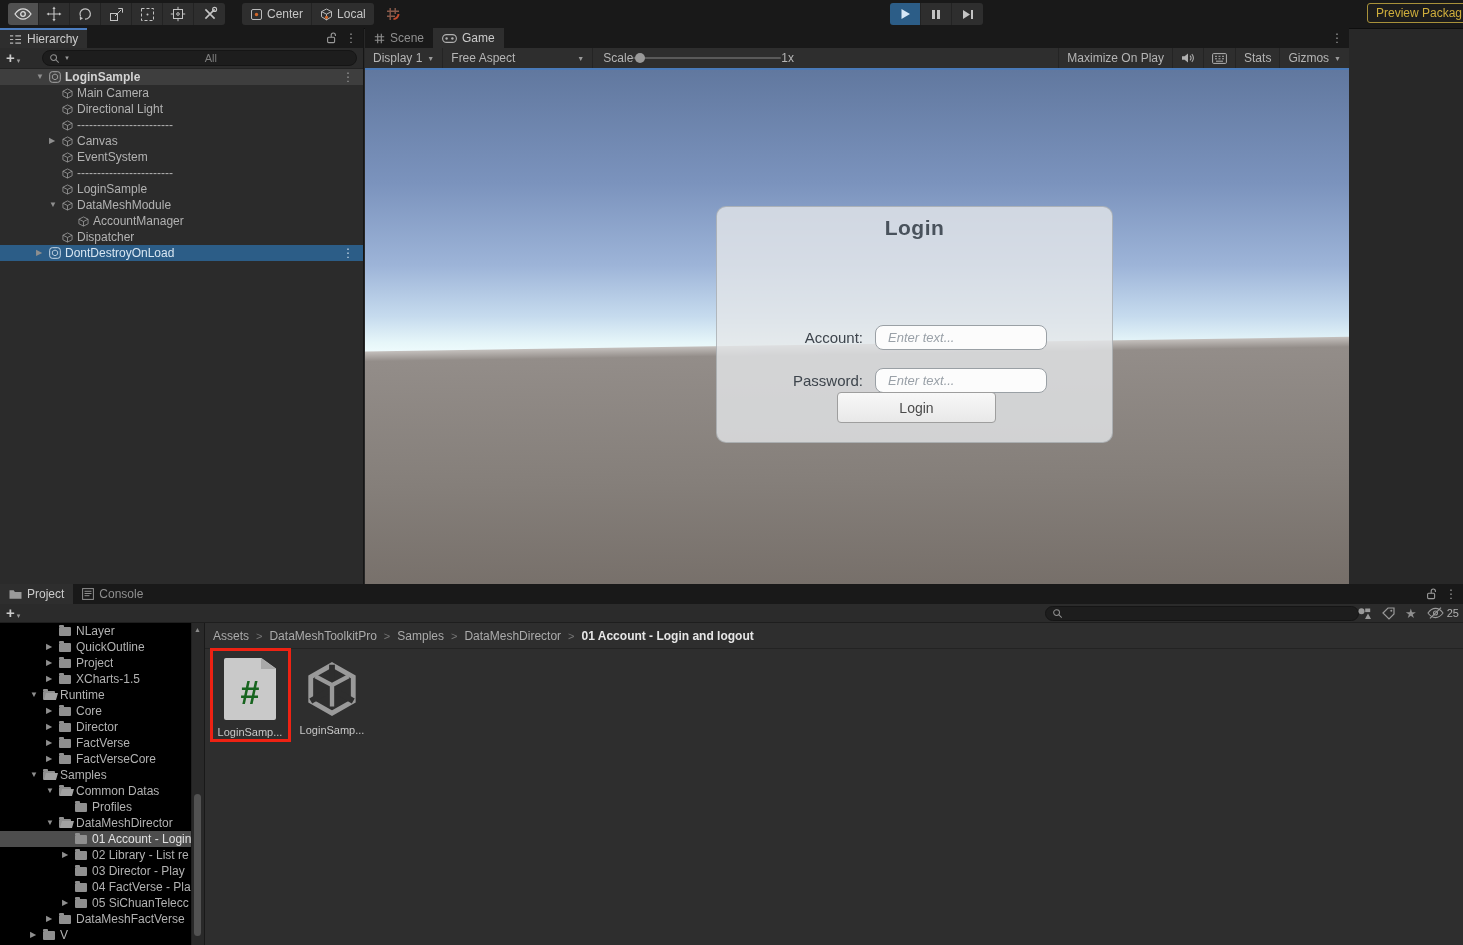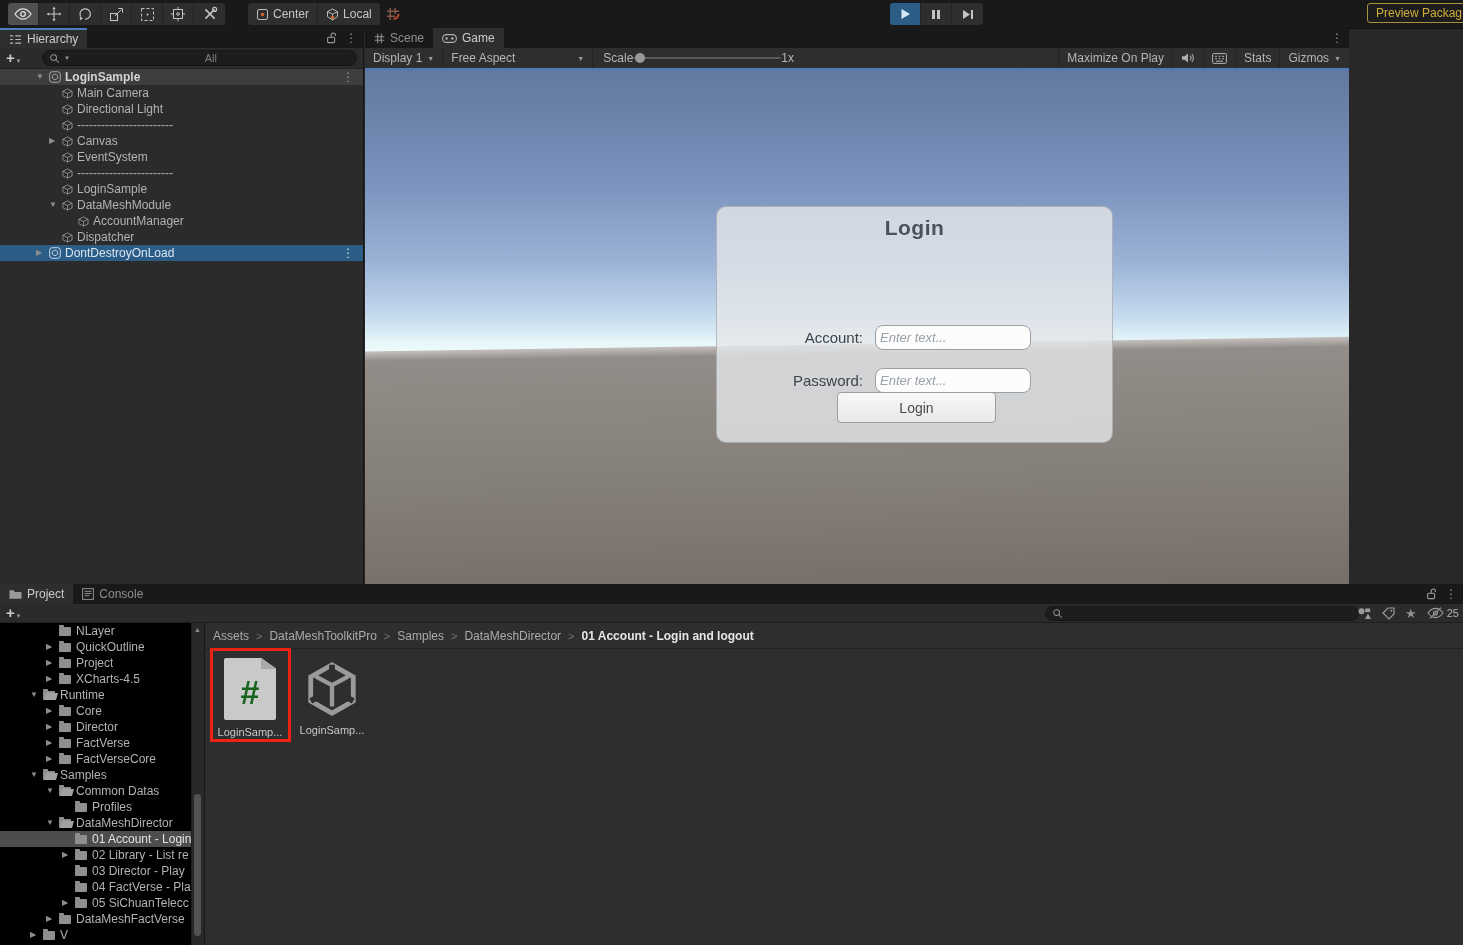--- a/index.html
+++ b/index.html
@@ -59,21 +59,21 @@
   .sky{position:absolute;inset:0;background:linear-gradient(180deg,#61789f 0%,#7b93bd 22%,#9db4d8 38%,#c6dbee 48%,#e6f6f9 53%,#f4feff 56%,#eef9f9 62%);}
   .ground{position:absolute;left:-40px;top:282px;width:1250px;height:300px;transform:rotate(-0.85deg);transform-origin:0 0;
       background:linear-gradient(180deg,#c4c0bd 0px,#938d89 10px,#857f7a 45%,#6f6761 100%);}
   
   .logindlg{position:absolute;left:351px;top:136px;width:397px;height:237px;background:rgba(228,230,233,0.80);
       border:1px solid rgba(140,145,150,0.55);border-radius:10px;box-sizing:border-box;}
   .logintitle{margin-top:9px;text-align:center;font-size:21px;font-weight:bold;color:#49525c;letter-spacing:.5px;}
   .loginrow{position:absolute;left:0;width:100%;height:26px;display:flex;align-items:center;margin-top:44px;}
   .loginrow .flabel{width:146px;text-align:right;font-size:15px;color:#3d444c;}
   .loginrow input{margin-left:12px;width:146px;height:23px;border:1px solid #9aa0a5;border-radius:8px;background:#fcfcfc;
-      font-size:13px;color:#333;padding:0 4px;outline:none;font-family:"Liberation Sans",sans-serif;}
+      font-size:13px;color:#333;padding:0 12px;outline:none;font-family:"Liberation Sans",sans-serif;}
   .loginrow input::placeholder{color:#9aa1a8;font-style:italic;}
   .loginbtn{position:absolute;left:120px;top:185px;width:157px;height:29px;background:linear-gradient(#f8f8f8,#e8e8e8);
       border:1px solid #9e9e9e;border-radius:4px;font-size:14px;color:#4b4b4b;display:flex;align-items:center;justify-content:center;}
   
   .project{position:absolute;left:0;top:584px;width:1463px;height:361px;background:#2b2b2b;}
   .ptoolbar{height:18px;background:#2b2b2b;border-bottom:1px solid #1e1e1e;display:flex;align-items:center;padding:0 6px;position:relative;}
   .psearch{position:absolute;left:1045px;top:2px;width:300px;height:13px;background:#1d1d1d;border:1px solid #151515;border-radius:8px;display:flex;align-items:center;padding:0 6px;gap:4px;}
   .psearch input{flex:1;background:transparent;border:none;outline:none;color:#ccc;font-size:11px;height:11px;padding:0;}
   .ptoolicons{position:absolute;right:4px;top:0;height:18px;display:flex;align-items:center;gap:10px;}
   .pcontent{position:relative;height:323px;display:flex;}
@@ -162,21 +162,21 @@
       <div class="tbtn">
         <span>
             <svg width="16" height="16" viewBox="0 0 16 16">
               <path d="M3.4 12.6 12.6 3.4M12.6 12.6 3.4 3.4" stroke="#c4c4c4" stroke-width="1.6"></path>
               <circle cx="12.6" cy="3.4" r="2" fill="none" stroke="#c4c4c4" stroke-width="1.1"></circle>
             </svg>
           </span>
       </div>
     </div>
 
-    <div class="toolgroup" style="left:248px;">
+    <div class="toolgroup" style="left:242px;">
       <div class="tbtn wide">
         <span>
             <svg width="13" height="13" viewBox="0 0 13 13">
               <rect x="1.5" y="1.5" width="10" height="10" rx="1.5" fill="none" stroke="#bbbbbb"></rect>
               <circle cx="6.5" cy="6.5" r="1.7" fill="#d2682a"></circle>
             </svg>
           </span>
         <span>Center</span>
       </div>
       <div class="tbtn wide">
@@ -554,21 +554,21 @@
             <span class="lbl">QuickOutline</span>
           </div>
         <div class="prow t2">
             <span class="arr">▶</span>
             <span class="fold"></span>
             <span class="lbl">Project</span>
           </div>
         <div class="prow t2">
             <span class="arr">▶</span>
             <span class="fold"></span>
-            <span class="lbl">XCharts-4.5</span>
+            <span class="lbl">XCharts-1.5</span>
           </div>
         <div class="prow t1">
             <span class="arr">▼</span>
             <span class="fold open"></span>
             <span class="lbl">Runtime</span>
           </div>
         <div class="prow t2">
             <span class="arr">▶</span>
             <span class="fold"></span>
             <span class="lbl">Core</span>

